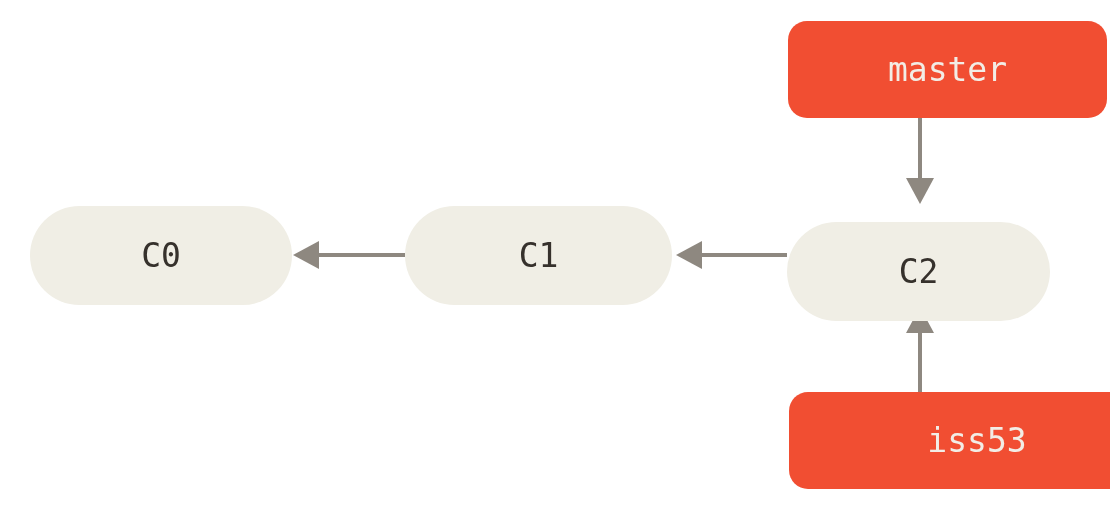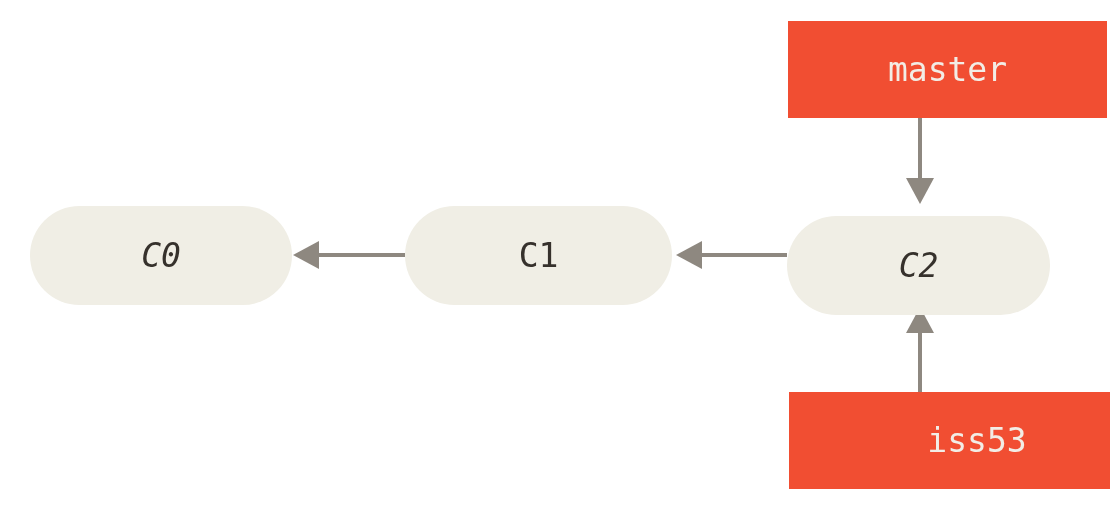--- a/index.html
+++ b/index.html
@@ -26,32 +26,33 @@
     position: absolute;
     height: 99px;
     border-radius: 50px;
     background: #F0EEE5;
     display: flex;
     align-items: center;
     justify-content: center;
     color: #36312C;
     font-size: 33px;
   }
-  .commit.c0 { left: 30px;  top: 206px; width: 262px; font-style: italic; }
+  .commit.c0 { left: 30px;  top: 206px; width: 262px; }
   .commit.c1 { left: 405px; top: 206px; width: 267px; justify-content: center; }
-  .commit.c2 { left: 787px; top: 216px; width: 263px; font-style: italic; }
+  .commit.c2 { left: 787px; top: 222px; width: 263px; }
   .branch {
     position: absolute;
     height: 97px;
     background: #F14E32;
     display: flex;
     align-items: center;
     justify-content: center;
     color: #F2EDE6;
     font-size: 33px;
+    border-radius: 19px;
   }
   .branch.master { left: 788px; top: 21px;  width: 319px; }
   .branch.iss53  { left: 789px; top: 392px; width: 376px; }
   .label { white-space: pre; }
 </style>
 </head>
 <body>
 
 <div class="canvas">
 

